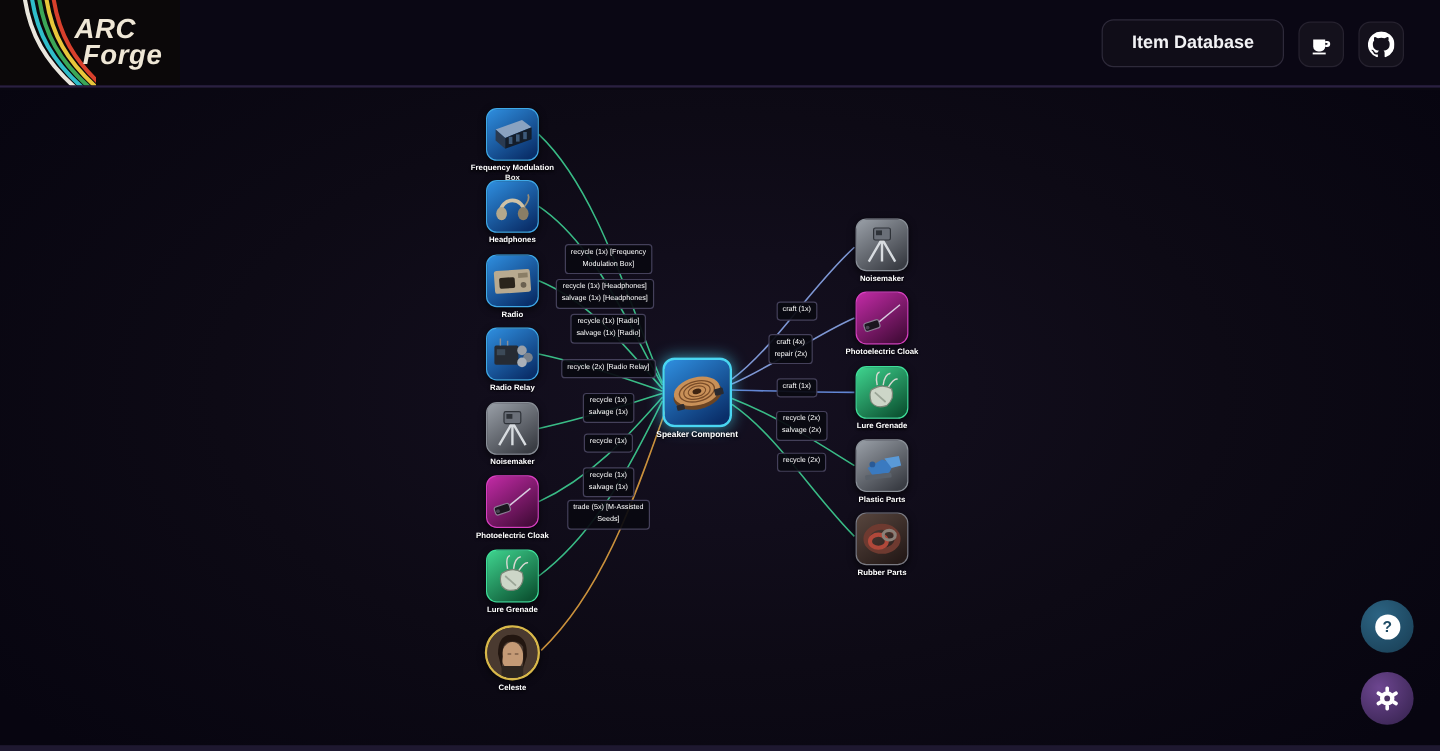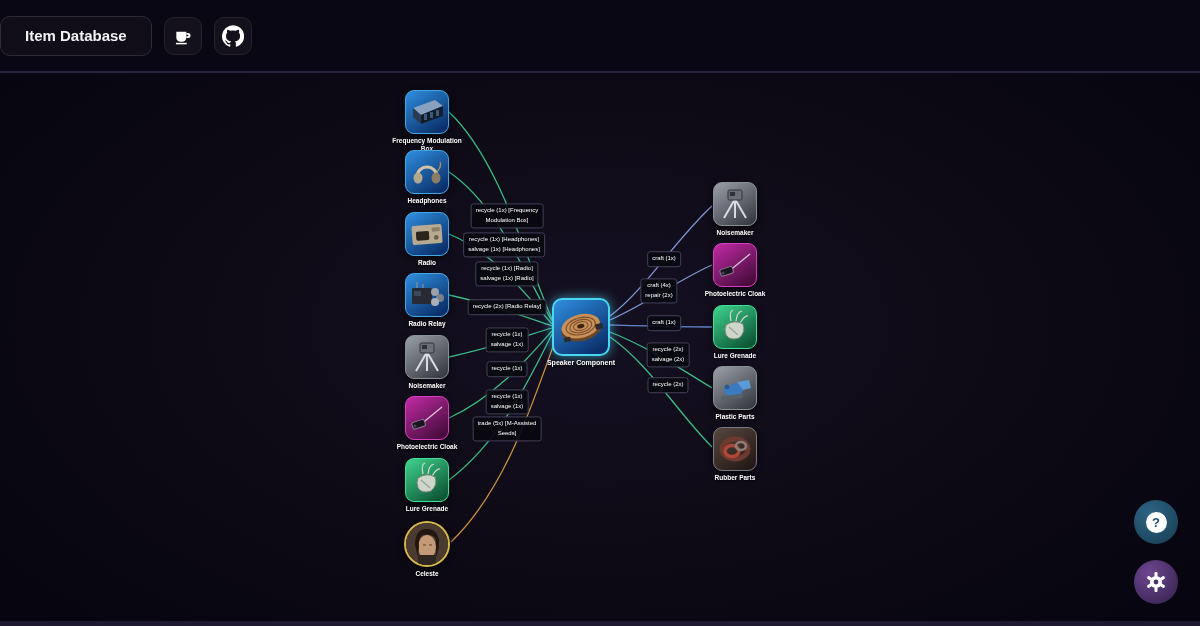--- a/index.html
+++ b/index.html
@@ -9,21 +9,21 @@
 
   
   .header { position:absolute; top:0; left:0; width:1200px; height:73px;
     background:#0a0714; border-bottom:2px solid #2a2040;
     display:flex; align-items:center; justify-content:space-between; z-index:30; }
   .logo { width:150px; height:71px; background:#0b0809; position:relative; cursor:pointer; overflow:hidden; }
   .logo svg { position:absolute; left:0; top:0; }
   .logo-text { position:absolute; left:62px; top:14px; color:#efe7d6; font-style:italic;
     font-weight:800; font-size:23px; line-height:0.92; letter-spacing:0.5px; }
   .logo-text .l2 { display:block; margin-left:7px; }
-  .header-right { display:flex; align-items:center; gap:12px; padding-right:30px; }
+  .header-right { display:flex; align-items:flex-end; gap:12px; padding-right:30px; }
   .nav-btn { height:40px; padding:0 24px; border-radius:10px; font-family:"Liberation Sans",sans-serif;
     font-size:15px; font-weight:700; color:#f2f2f5; cursor:pointer;
     background:#100d18; border:1px solid #2e2a3a; }
   .nav-btn.active { background:linear-gradient(180deg,#50278e,#3d1d70);
     border:1px solid #9a6ae0; box-shadow:0 0 14px rgba(130,80,220,.55); }
   .icon-btn { width:38px; height:38px; border-radius:10px; background:#14111c; border:1px solid #26222f;
     display:flex; align-items:center; justify-content:center; cursor:pointer; }
 
   
   .canvas { position:absolute; top:75px; left:0; width:1200px; height:546px;
@@ -62,20 +62,33 @@
   .fab-help .q-circle { width:21px; height:21px; border-radius:50%; background:#fff; color:#1d4a63;
     font-size:13px; font-weight:800; display:flex; align-items:center; justify-content:center; }
   .fab-settings { background:radial-gradient(circle at 35% 30%, #6d4690, #32204a); }
 </style>
 </head>
 <body>
 
 <div class="app">
 
   <header class="header">
+    <div class="logo">
+      <svg width="80" height="73" viewBox="0 0 80 73">
+        <path d="M20,-6 C24,28 38,52 66,76" stroke="#e9e6dd" stroke-width="3.4" fill="none"></path>
+        <path d="M26,-6 C30,28 44,52 72,76" stroke="#2fbdc9" stroke-width="3.4" fill="none"></path>
+        <path d="M32,-6 C36,28 50,52 78,76" stroke="#3ba757" stroke-width="3.4" fill="none"></path>
+        <path d="M38,-6 C42,28 56,52 84,76" stroke="#e8c63a" stroke-width="3.4" fill="none"></path>
+        <path d="M44,-6 C48,28 62,52 90,76" stroke="#d8402c" stroke-width="3.4" fill="none"></path>
+      </svg>
+      <div class="logo-text">
+        <span class="l1">ARC</span>
+        <span class="l2">Forge</span>
+      </div>
+    </div>
     <div class="header-right">
       <button class="nav-btn">Item Database</button>
       <button class="icon-btn">
         <svg width="20" height="20" viewBox="0 0 24 24">
           <path d="M4 7h12v7a5 5 0 0 1-5 5H9a5 5 0 0 1-5-5z" fill="#fff"></path>
           <path d="M16 8.5h2a3 3 0 0 1 0 6h-2v-2.2h1.8a1 1 0 0 0 0-1.8H16z" fill="#fff"></path>
           <rect x="3.5" y="20.2" width="13" height="1.8" fill="#fff"></rect>
         </svg>
       </button>
       <button class="icon-btn">

